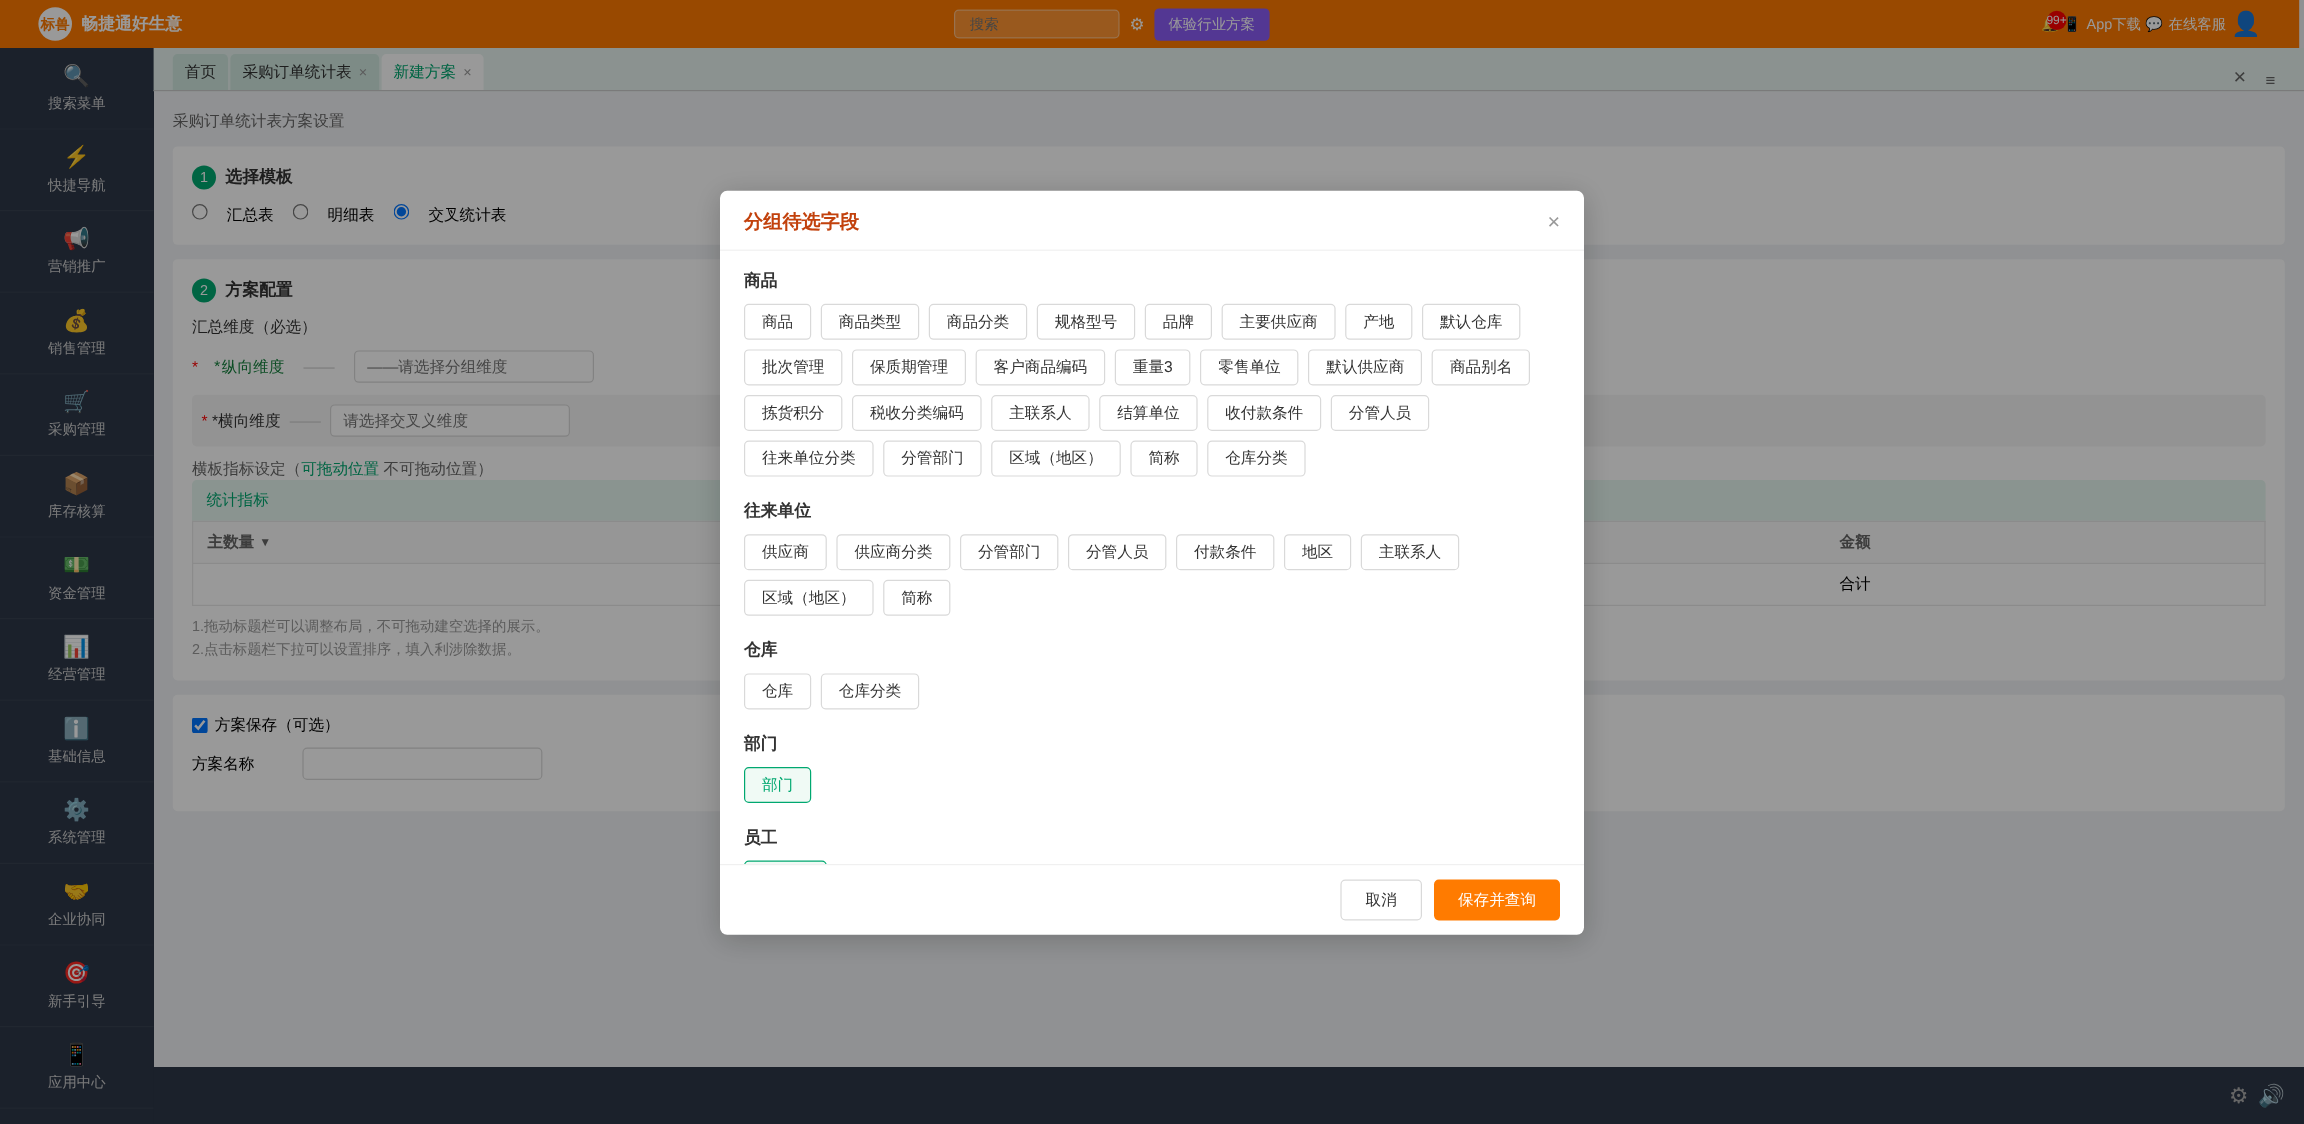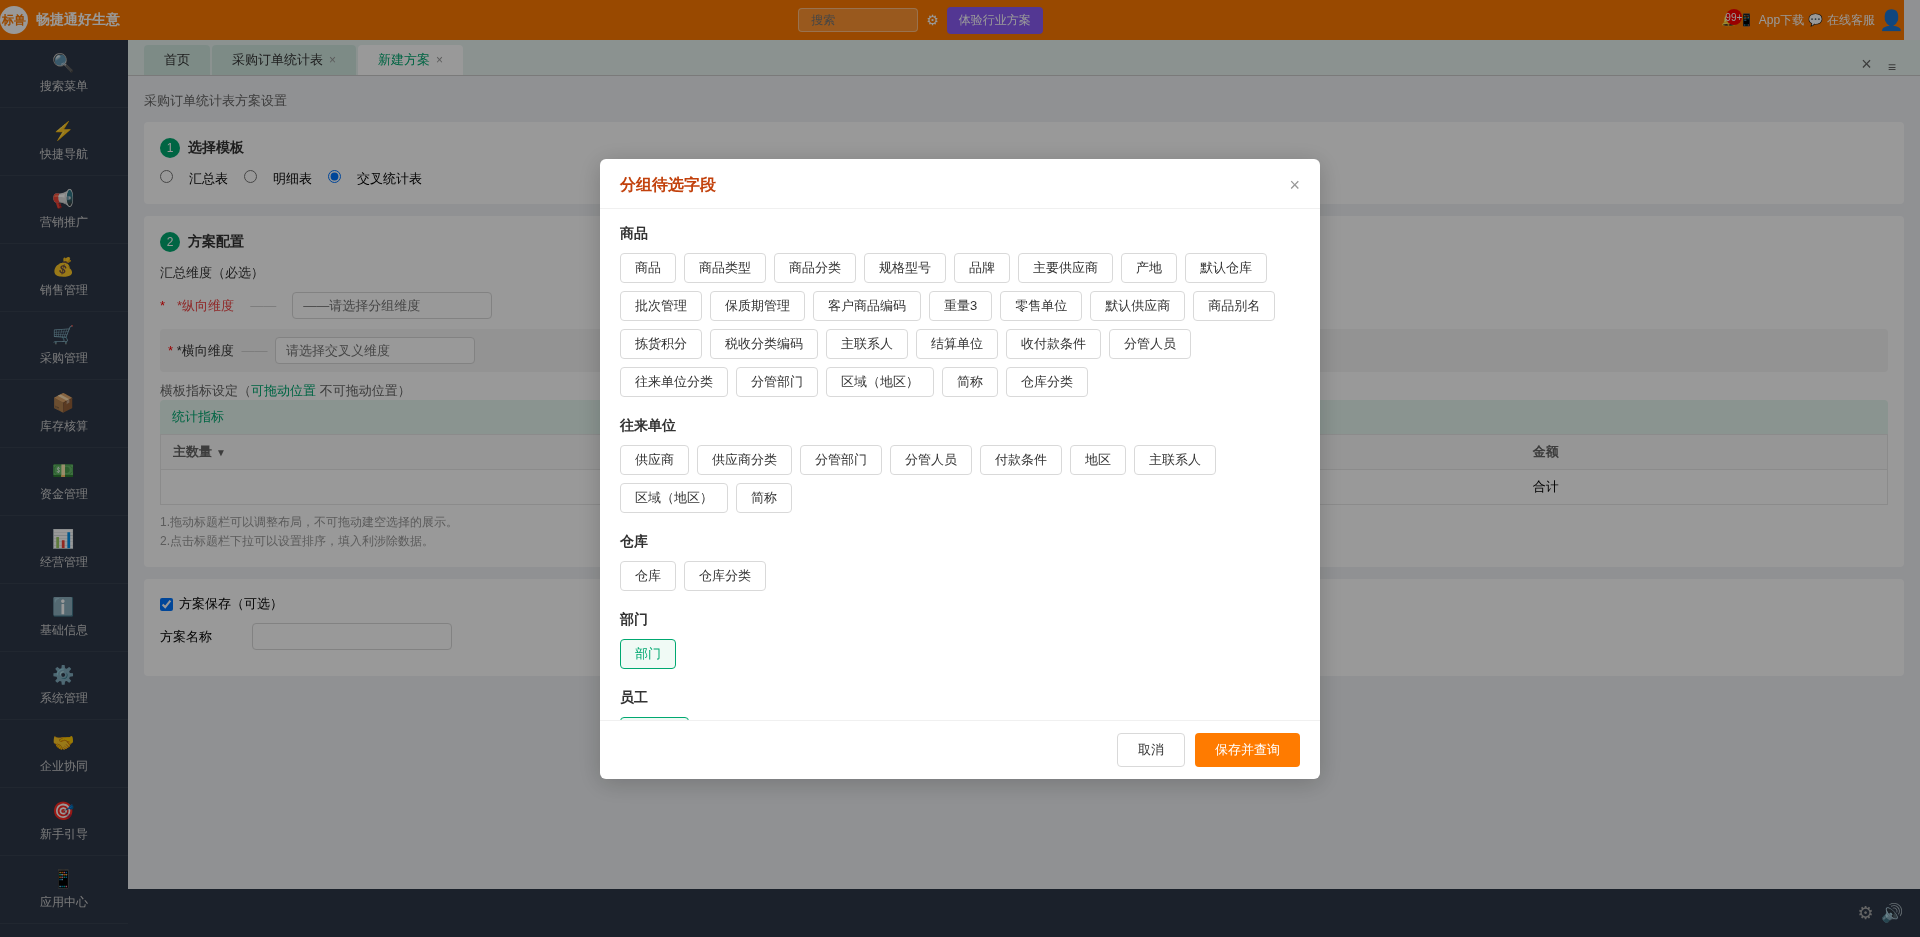--- a/index.html
+++ b/index.html
@@ -5,23 +5,23 @@
     * { box-sizing: border-box; margin: 0; padding: 0; }
     body { font-family: 'Microsoft YaHei', Arial, sans-serif; font-size: 13px; background: #f0f2f5; overflow: hidden; }
 
     
     .top-header {
       height: 40px;
       background: #ff7b00;
       display: flex;
       align-items: center;
       justify-content: space-between;
-      padding: 0 0;
+      padding: 0 32px;
       position: fixed;
-      top: 0; left: 0; right: 16px;
+      top: 0; left: 0; right: 4px;
       z-index: 100;
     }
     .header-logo {
       display: flex;
       align-items: center;
       color: white;
       font-size: 14px;
       font-weight: bold;
     }
     .header-logo .logo-icon {
@@ -35,21 +35,21 @@
       display: flex;
       align-items: center;
       gap: 8px;
     }
     .header-search {
       background: rgba(255,255,255,0.2);
       border: 1px solid rgba(255,255,255,0.4);
       border-radius: 4px;
       padding: 4px 12px;
       color: #0f172a;
-      width: 120px;
+      width: 138px;
       font-size: 12px;
     }
     .header-btn {
       background: #8b5cf6;
       color: white;
       border: none;
       border-radius: 4px;
       padding: 5px 12px;
       cursor: pointer;
       font-size: 12px;
@@ -85,21 +85,21 @@
       background: #e8f4f0;
       display: flex;
       align-items: flex-end;
       padding: 0 16px;
       position: fixed;
       top: 40px; left: 128px; right: 0;
       z-index: 99;
       border-bottom: 1px solid #ccc;
     }
     .tab-item {
-      padding: 6px 20px;
+      padding: 6px 10px;
       background: #d0e8e0;
       border-radius: 4px 4px 0 0;
       cursor: pointer;
       font-size: 13px;
       display: flex;
       align-items: center;
       gap: 6px;
       margin-right: 2px;
       color: #333;
     }
@@ -501,21 +501,21 @@
   </div>
 
   <div class="config-card">
     <div class="step-header">
       <div class="step-num">2</div>
       <span class="step-label">方案配置</span>
     </div>
     <div style="font-size:13px;color:#333;margin-bottom:10px;">汇总维度（必选）</div>
     <div class="form-row">
       <span style="font-size:13px;color:#f00;">*</span>
-      <span style="font-size:13px;color:#ef4444;">*纵向维度</span>
+      <span style="font-size:13px;color:#15803d;font-family:Liberation Mono, monospace;">*纵向维度</span>
       <span style="color:#ccc;margin:0 4px;">——</span>
       <input class="form-input" style="color: rgb(170, 170, 170);" placeholder="——请选择分组维度">
     </div>
     <div style="padding:8px;background:#f5f5f5;border-radius:4px;margin-bottom:10px;">
       <span style="font-size:13px;color:#f00;">*</span>
       <span style="font-size:13px;color:#333;">*横向维度</span>
       <span style="color:#ccc;margin:0 4px;">——</span>
       <input class="form-input" style="color: rgb(170, 170, 170);" placeholder="请选择交叉义维度">
     </div>
 

